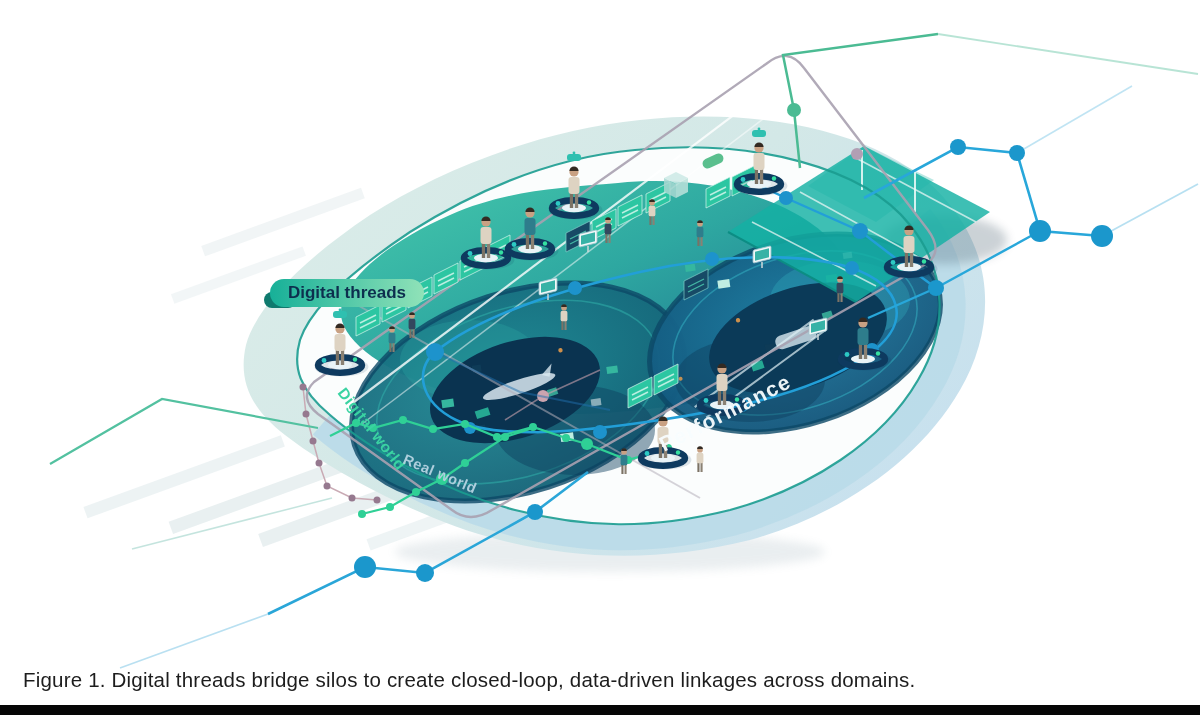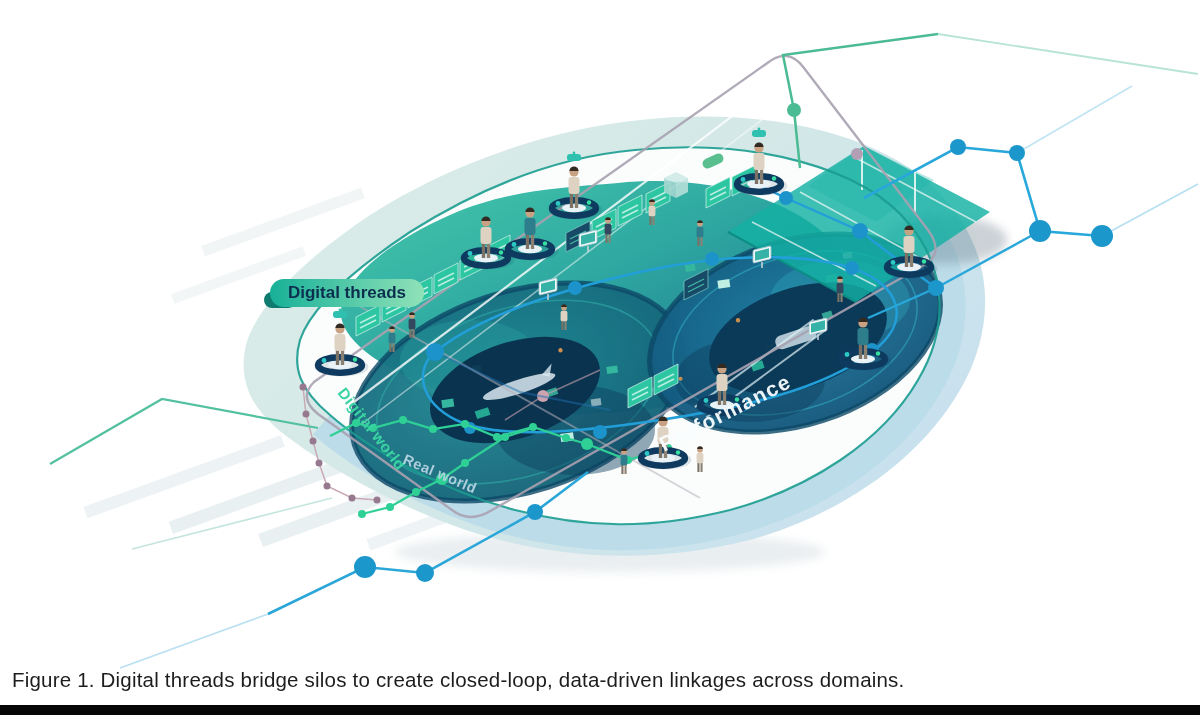--- a/index.html
+++ b/index.html
@@ -1,18 +1,18 @@
 <!DOCTYPE html>
 <html><head>
 <meta charset="utf-8">
 <style>
   html,body{margin:0;padding:0;background:#ffffff;}
   .page{position:relative;width:1200px;height:715px;background:#ffffff;overflow:hidden;
         font-family:"Liberation Sans", sans-serif;}
-  .caption{position:absolute;left:12px;top:668px;font-size:20.5px;color:#1d1d1d;
+  .caption{position:absolute;left:23px;top:668px;font-size:20.5px;color:#1d1d1d;
            letter-spacing:.2px;}
   .bottom-rule{position:absolute;left:0;top:705px;width:1200px;height:10px;background:#060606;}
   svg text{font-family:"Liberation Sans", sans-serif;}
   .lbl-digital{font-size:15.5px;font-weight:bold;fill:#3ad3a2;letter-spacing:.5px;}
   .lbl-real{font-size:14.5px;font-weight:bold;fill:#aecfdd;letter-spacing:.5px;}
   .lbl-perf{font-size:21px;font-weight:600;fill:#f8fdff;letter-spacing:1.5px;opacity:.95;}
   .lbl-pill{font-size:17px;font-weight:bold;fill:#0d2f4e;}
 </style>
 </head>
 <body>

